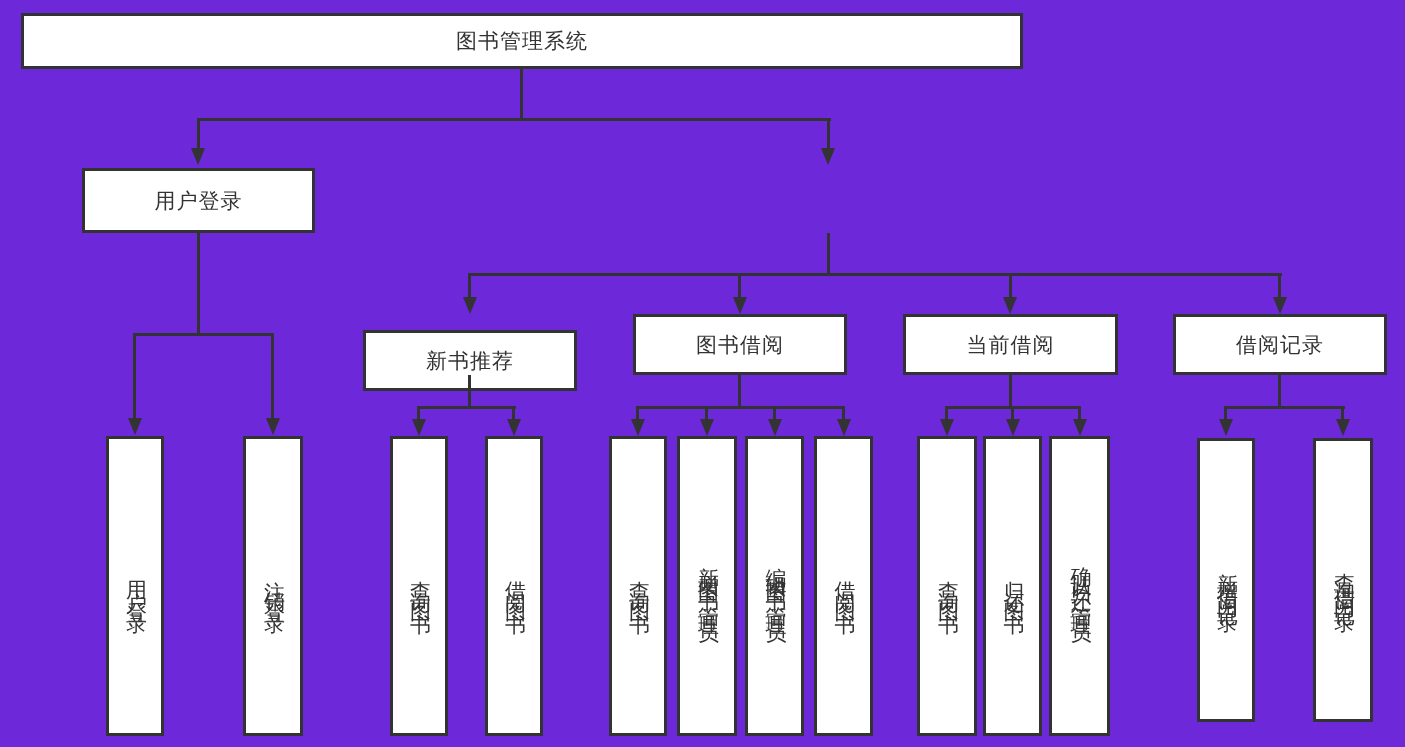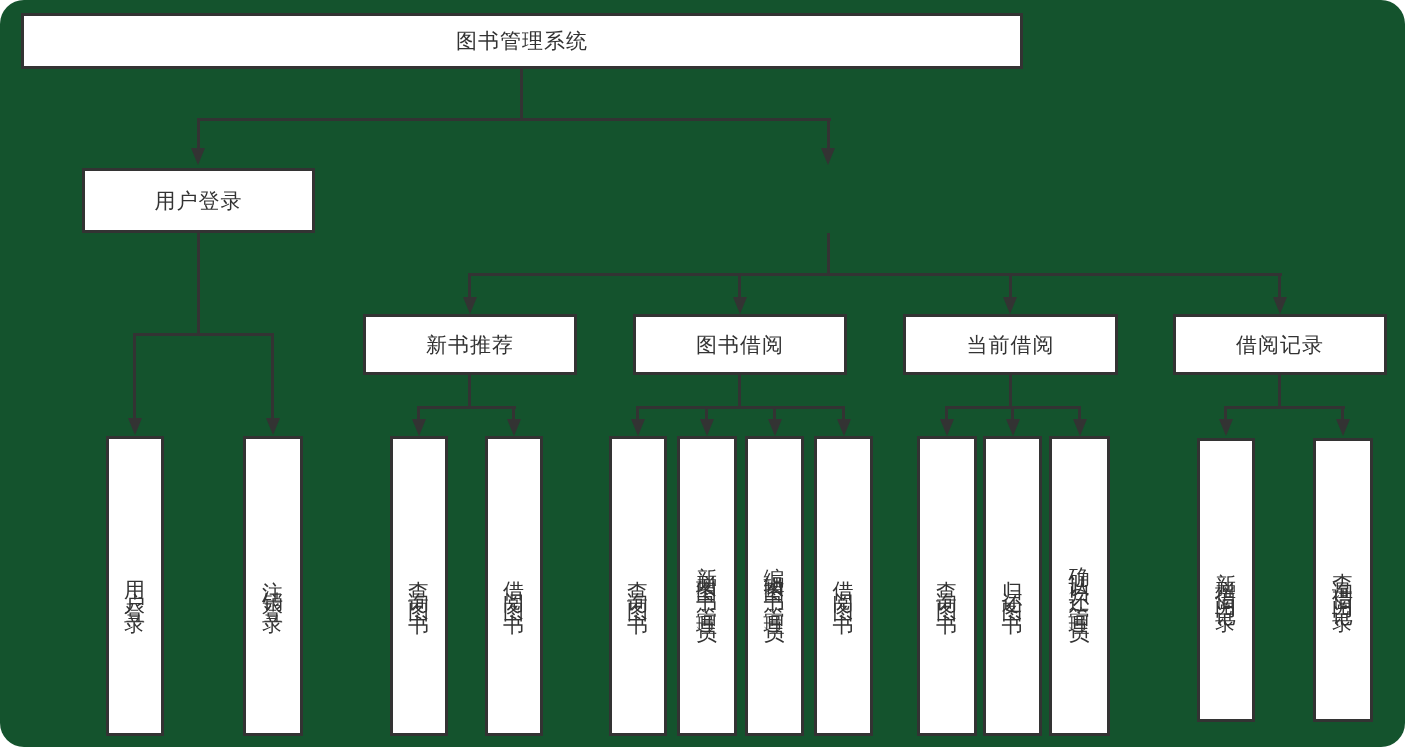--- a/index.html
+++ b/index.html
@@ -1,22 +1,21 @@
 <!DOCTYPE html>
 <html><head>
 <meta charset="utf-8">
 <style>
   html,body{margin:0;padding:0;background:#ffffff;}
   .canvas{
     position:relative;
     width:1405px;height:747px;
-    background:#14532d;
-    font-family:Liberation Sans, sans-serif;
+    background:#6d28d9;
+    font-family:Liberation Mono, monospace;
     overflow:hidden;
-    border-radius:24px;
   }
   .box{
     position:absolute;
     box-sizing:border-box;
     border:3px solid #333333;
     background:#ffffff;
     display:flex;
     align-items:center;
     justify-content:center;
     color:#333333;
@@ -55,21 +54,21 @@
 <div class="canvas">
 
   <div class="box" style="left:21px;top:13px;width:1002px;height:56px;">
     <span>图书管理系统</span>
   </div>
 
   <div class="box" style="left:82px;top:168px;width:233px;height:65px;">
     <span>用户登录</span>
   </div>
 
-  <div class="box" style="left:363px;top:314px;width:214px;height:61px;">
+  <div class="box" style="left:363px;top:330px;width:214px;height:61px;">
     <span>新书推荐</span>
   </div>
   <div class="box" style="left:633px;top:314px;width:214px;height:61px;">
     <span>图书借阅</span>
   </div>
   <div class="box" style="left:903px;top:314px;width:215px;height:61px;">
     <span>当前借阅</span>
   </div>
   <div class="box" style="left:1173px;top:314px;width:214px;height:61px;">
     <span>借阅记录</span>

